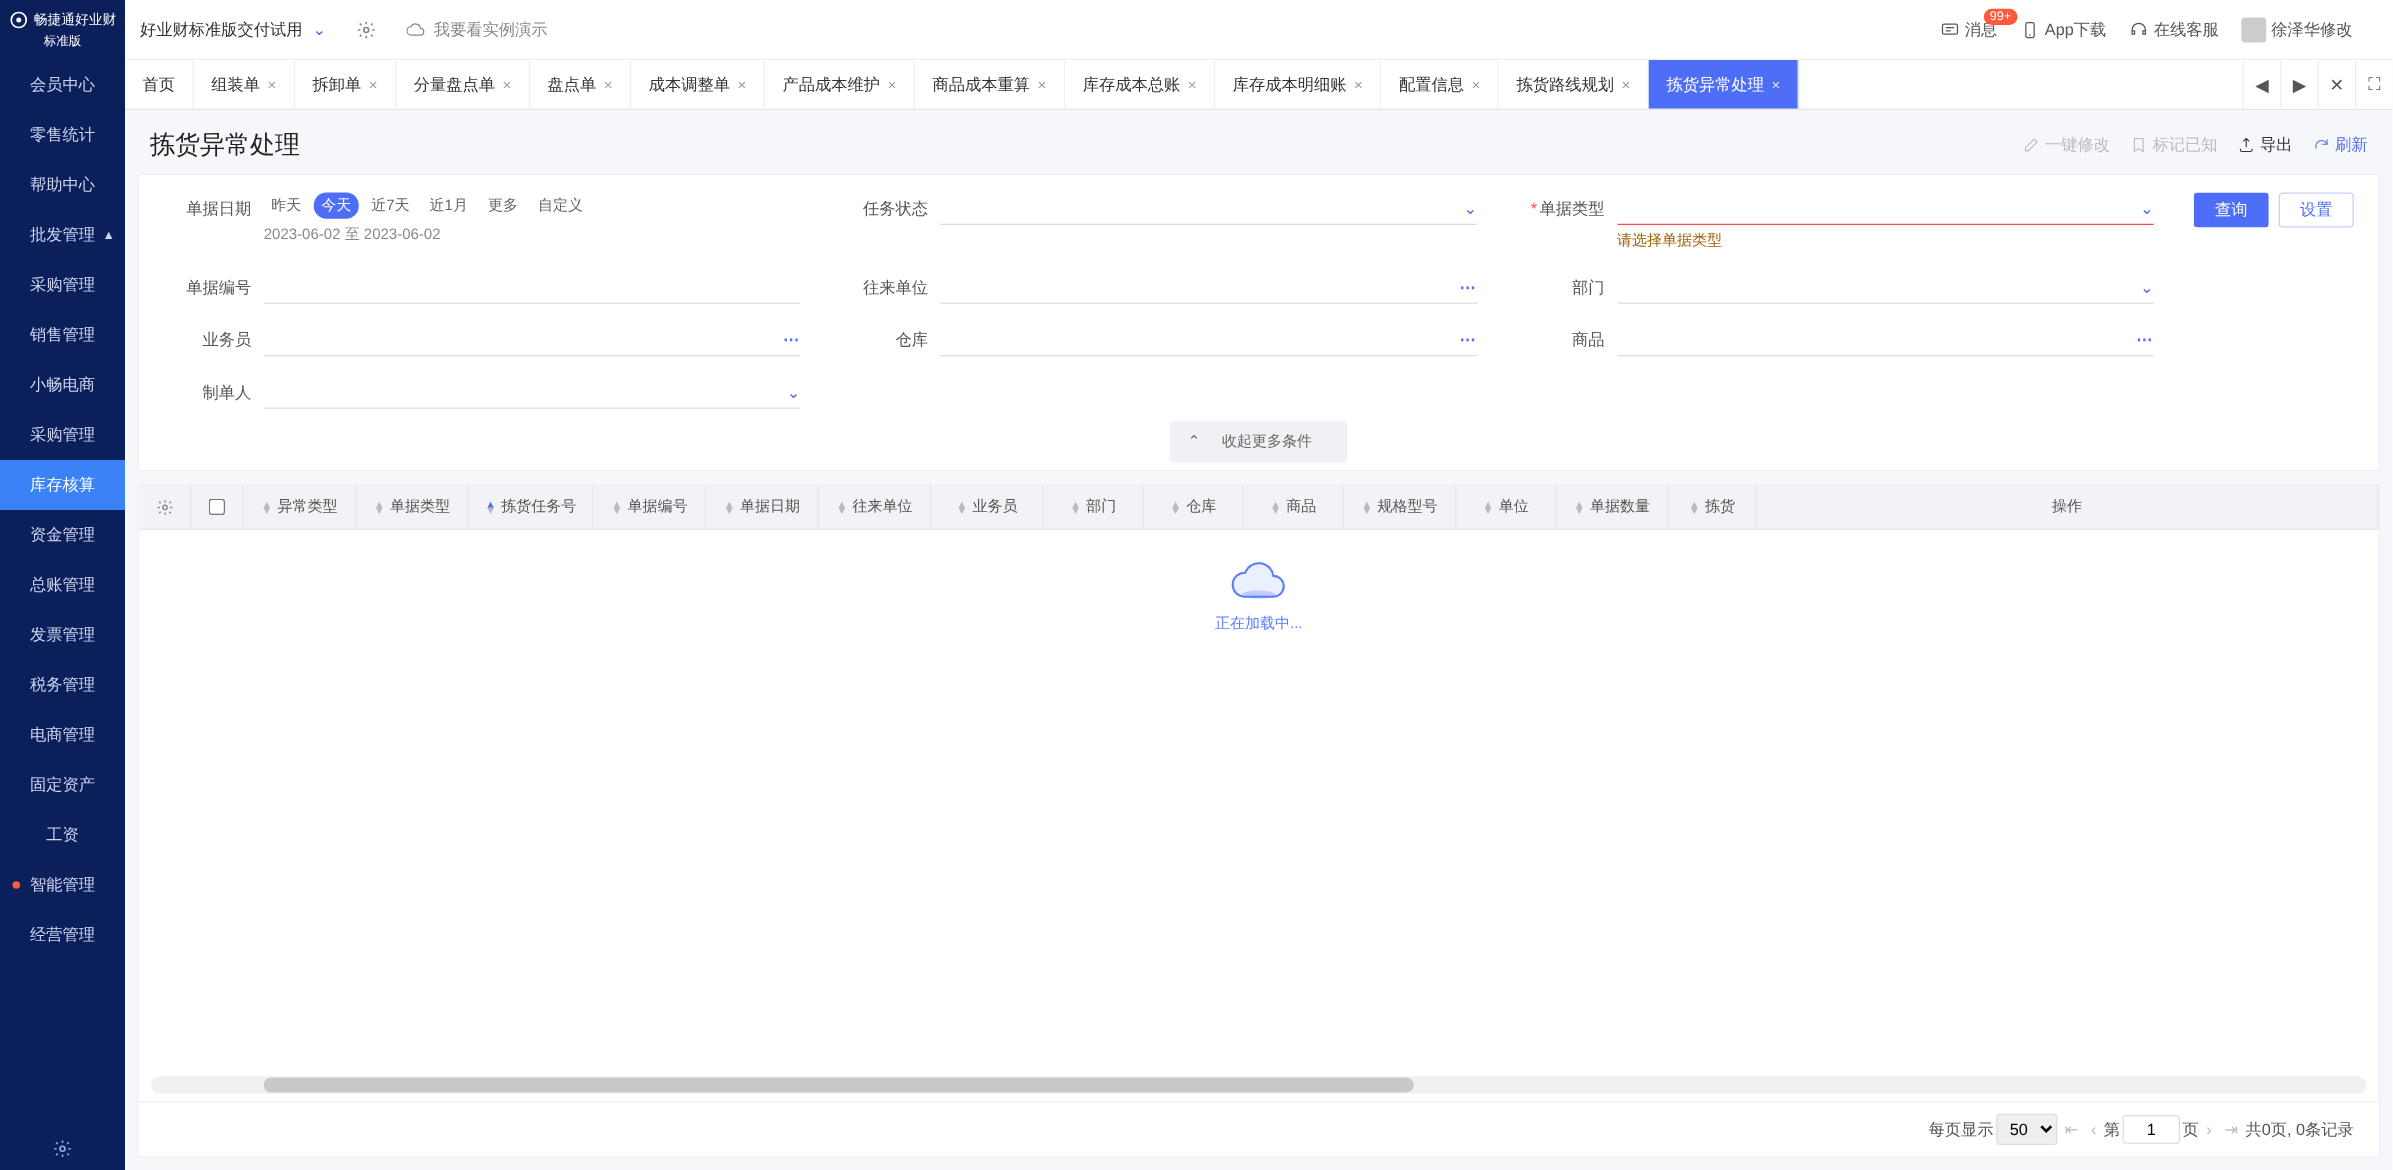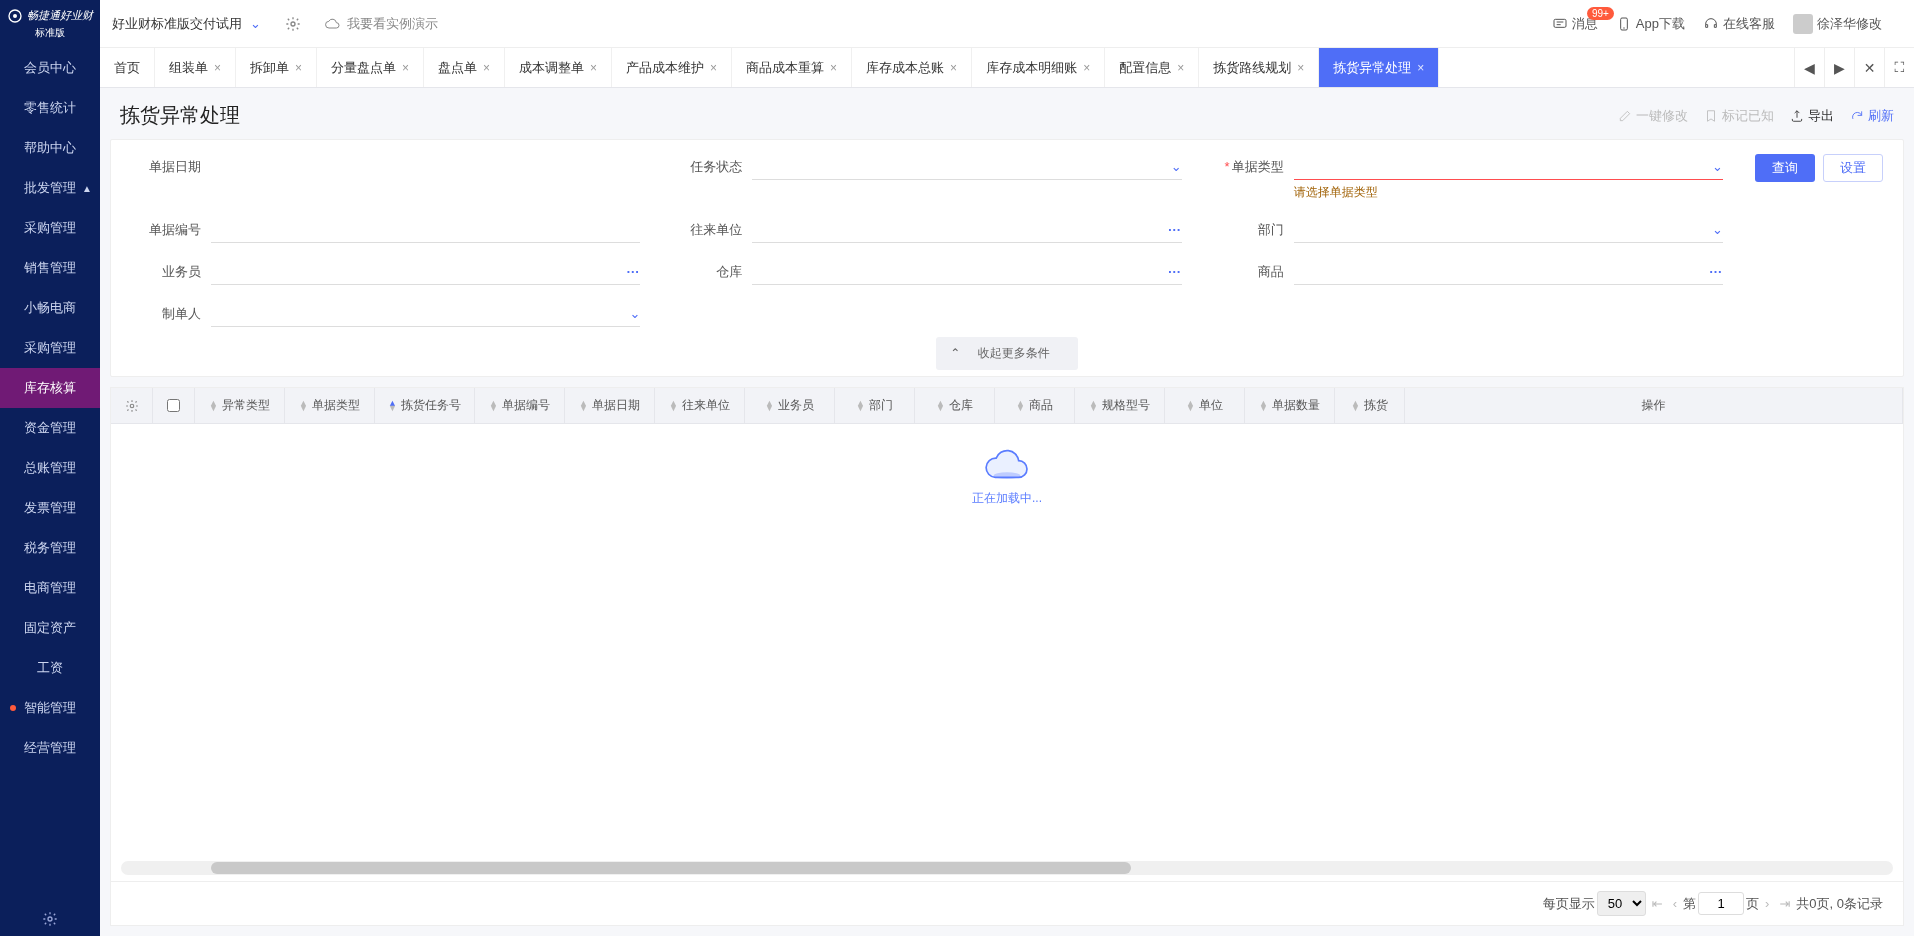--- a/index.html
+++ b/index.html
@@ -2,40 +2,40 @@
 <html><head>
 <meta charset="utf-8">
 <style>
 * { box-sizing: border-box; margin: 0; padding: 0; }
 body { font-family: "Microsoft YaHei", Arial, sans-serif; font-size: 13px; color: #333; background: #fff; overflow: hidden; }
 .app { display: flex; flex-direction: column; height: 100vh; }
 
 
 .topband { height: 48px; background: #fff; display: flex; align-items: center; border-bottom: 1px solid #eee; }
 .brand { width: 100px; height: 48px; background: #0b1f5b; color: #fff; display: flex; flex-direction: column; align-items: center; justify-content: center; }
-.brand-top { font-size: 11px; display: flex; align-items: center; gap: 4px; font-style: italic; }
+.brand-top { font-size: 11px; display: flex; align-items: center; gap: 4px; }
 .brand-top svg { width: 16px; height: 16px; }
 .brand-sub { font-size: 10px; margin-top: 2px; }
 .product-select { margin-left: 12px; color: #333; display: flex; align-items: center; gap: 8px; cursor: pointer; }
 .product-select .chev { color: #4f6ef7; }
 .gear { margin-left: 24px; color: #888; cursor: pointer; }
 .demo-link { margin-left: 24px; color: #888; display: flex; align-items: center; gap: 6px; cursor: pointer; }
 .topband-right { margin-left: auto; display: flex; align-items: center; gap: 18px; padding-right: 32px; }
 .tr-item { display: flex; align-items: center; gap: 4px; color: #555; cursor: pointer; position: relative; }
 .badge { position: absolute; top: -8px; right: -16px; background: #ff5a3c; color: #fff; border-radius: 8px; font-size: 10px; padding: 1px 5px; }
 .avatar { width: 20px; height: 20px; background: #ccc; border-radius: 3px; display: inline-block; }
 
 
 .bodyrow { flex: 1; display: flex; min-height: 0; }
 
 
 .sidebar { width: 100px; background: #0b1f5b; color: #cdd6f0; display: flex; flex-direction: column; }
 .side-items { flex: 1; overflow-y: auto; }
 .side-item { height: 40px; display: flex; align-items: center; justify-content: center; font-size: 13px; cursor: pointer; position: relative; }
-.side-item.active { background: #701a75; color: #fff; align-items: center; }
+.side-item.active { background: #3b82f6; color: #fff; align-items: center; }
 .side-item .dot { width: 6px; height: 6px; background: #ff5a3c; border-radius: 50%; position: absolute; left: 10px; }
 .side-item .arrow { position: absolute; right: 8px; font-size: 10px; }
 .side-gear { height: 34px; display: flex; align-items: center; justify-content: center; color: #9aa6d8; cursor: pointer; }
 
 
 .main { flex: 1; display: flex; flex-direction: column; background: #f6f7fa; min-width: 0; }
 
 
 .tabs { height: 40px; background: #fff; border-bottom: 1px solid #e5e6eb; display: flex; align-items: stretch; }
 .tabs-scroll { display: flex; align-items: stretch; overflow: hidden; flex: 1; }
@@ -324,20 +324,31 @@
             <span>刷新</span>
           </div>
         </div>
       </div>
 
       <div class="filters">
         <div class="filters-grid">
 
           <div class="frow">
             <div class="flabel">单据日期</div>
+            <div class="fcontrol">
+              <div class="date-tabs" id="date-tabs">
+                  <span>昨天</span>
+                  <span class="sel">今天</span>
+                  <span>近7天</span>
+                  <span>近1月</span>
+                  <span>更多</span>
+                  <span>自定义</span>
+                </div>
+              <div class="date-range">2023-06-02 至 2023-06-02</div>
+            </div>
           </div>
           <div class="frow">
             <div class="flabel">任务状态</div>
             <div class="fcontrol">
                 <div class="input-line">
                   <span>⌄</span>
                 </div>
               </div>
           </div>
           <div class="frow">

